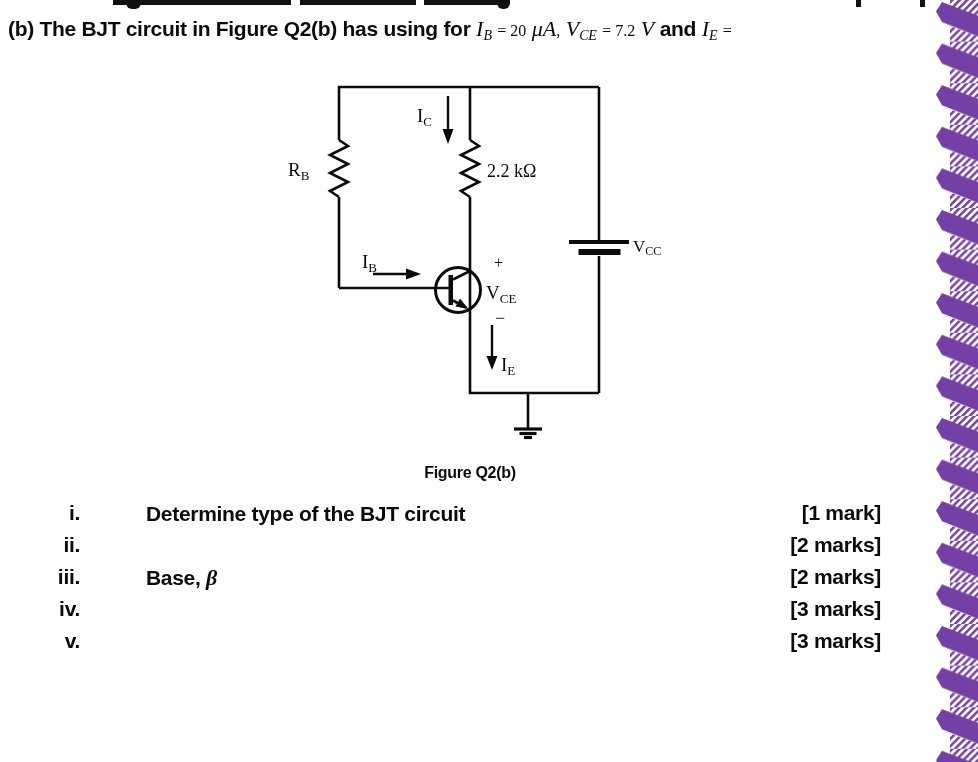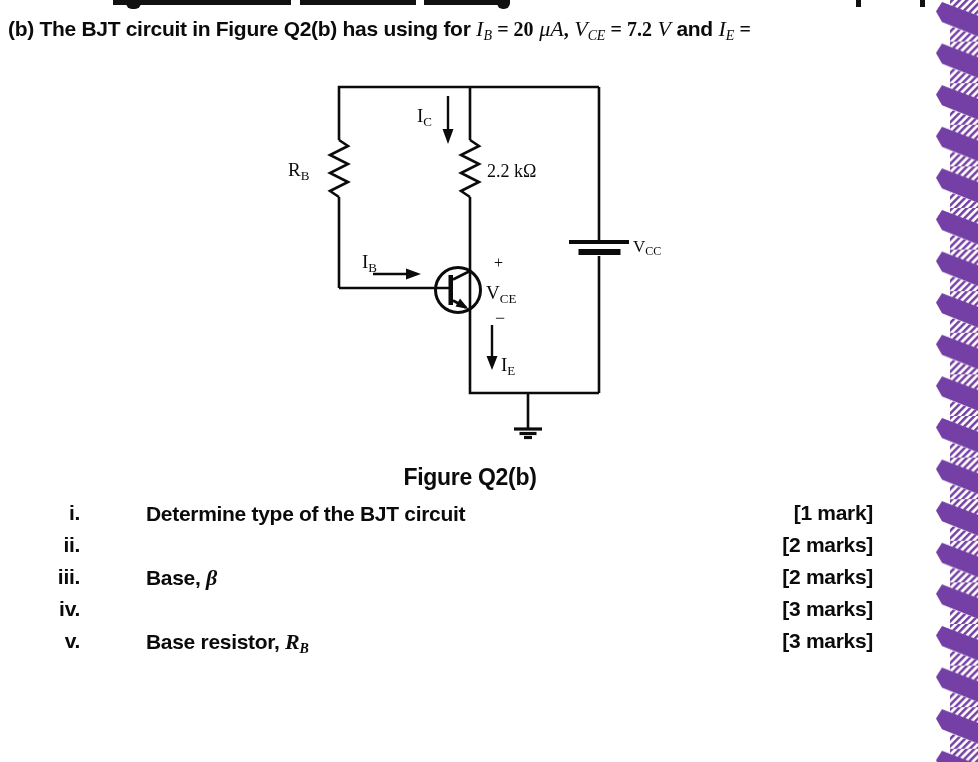--- a/index.html
+++ b/index.html
@@ -12,33 +12,33 @@
   
   .frag{position:absolute;background:#111;top:0;}
   .frag.desc{border-radius:0 0 6px 6px;}
   
   .para{position:absolute;left:8px;top:12px;width:940px;}
   .pline{white-space:nowrap;line-height:33px;
          font-weight:700;font-size:21px;letter-spacing:-0.3px;}
   .pline2{margin-left:34px;}
   .mi{font-family:"Liberation Serif",serif;font-style:italic;font-weight:400;
       font-size:22px;letter-spacing:0;}
-  .mu{font-family:"Liberation Serif",serif;font-style:normal;font-weight:700;
-      font-size:20px;letter-spacing:0;}
+  .mu{font-family:"Liberation Serif",serif;font-style:normal;font-weight:400;
+      font-size:16px;letter-spacing:0;}
   sub.ms{font-family:"Liberation Serif",serif;font-style:italic;font-weight:400;
       font-size:14px;vertical-align:baseline;position:relative;top:4px;line-height:0;}
   
   .caption{position:absolute;left:280px;top:464px;width:380px;text-align:center;
-      font-weight:700;font-size:23px;letter-spacing:-0.3px;}
+      font-weight:700;font-size:16px;letter-spacing:-0.3px;}
   
   .tasks{position:absolute;left:0;top:501px;width:881px;}
   .task-row{position:relative;height:32px;font-weight:700;font-size:21px;letter-spacing:-0.3px;}
   .t-num{position:absolute;left:0;width:80px;text-align:right;}
   .t-text{position:absolute;left:121px;white-space:nowrap;margin-left:25px;}
-  .t-marks{position:absolute;right:8px;}
+  .t-marks{position:absolute;right:0;}
   .tmi{font-family:"Liberation Serif",serif;font-style:italic;font-weight:700;font-size:22px;}
   sub.tms{font-family:"Liberation Serif",serif;font-style:italic;font-weight:700;
       font-size:14px;vertical-align:baseline;position:relative;top:4px;line-height:0;}
   
   .circuit{position:absolute;left:280px;top:80px;}
   .circuit text{font-family:"Liberation Serif",serif;fill:#0b0b0b;}
   
   .edge{position:absolute;right:0;top:0;}
 </style>
 </head>
@@ -140,21 +140,20 @@
     <span class="t-num">iii.</span>
     <span class="t-text"><span>Base,</span> <span class="tmi">β</span><sub class="tms"></sub></span>
     <span class="t-marks">[2 marks]</span>
   </div>
   <div class="task-row">
     <span class="t-num">iv.</span>
     <span class="t-marks">[3 marks]</span>
   </div>
   <div class="task-row">
     <span class="t-num">v.</span>
-    <span class="t-text"><span>Base resistor,</span> <span class="tmi">R</span><sub class="tms">B</sub></span>
     <span class="t-marks">[3 marks]</span>
   </div>
 </div>
 
 <svg class="edge" width="42" height="762" viewBox="0 0 42 762">
   <defs>
     <pattern id="hatch" width="5.2" height="5.2" patternUnits="userSpaceOnUse" patternTransform="rotate(-45)">
       <rect width="5.2" height="5.2" fill="#ffffff"></rect>
       <rect width="5.2" height="2.5" fill="#7540A5"></rect>
     </pattern>

